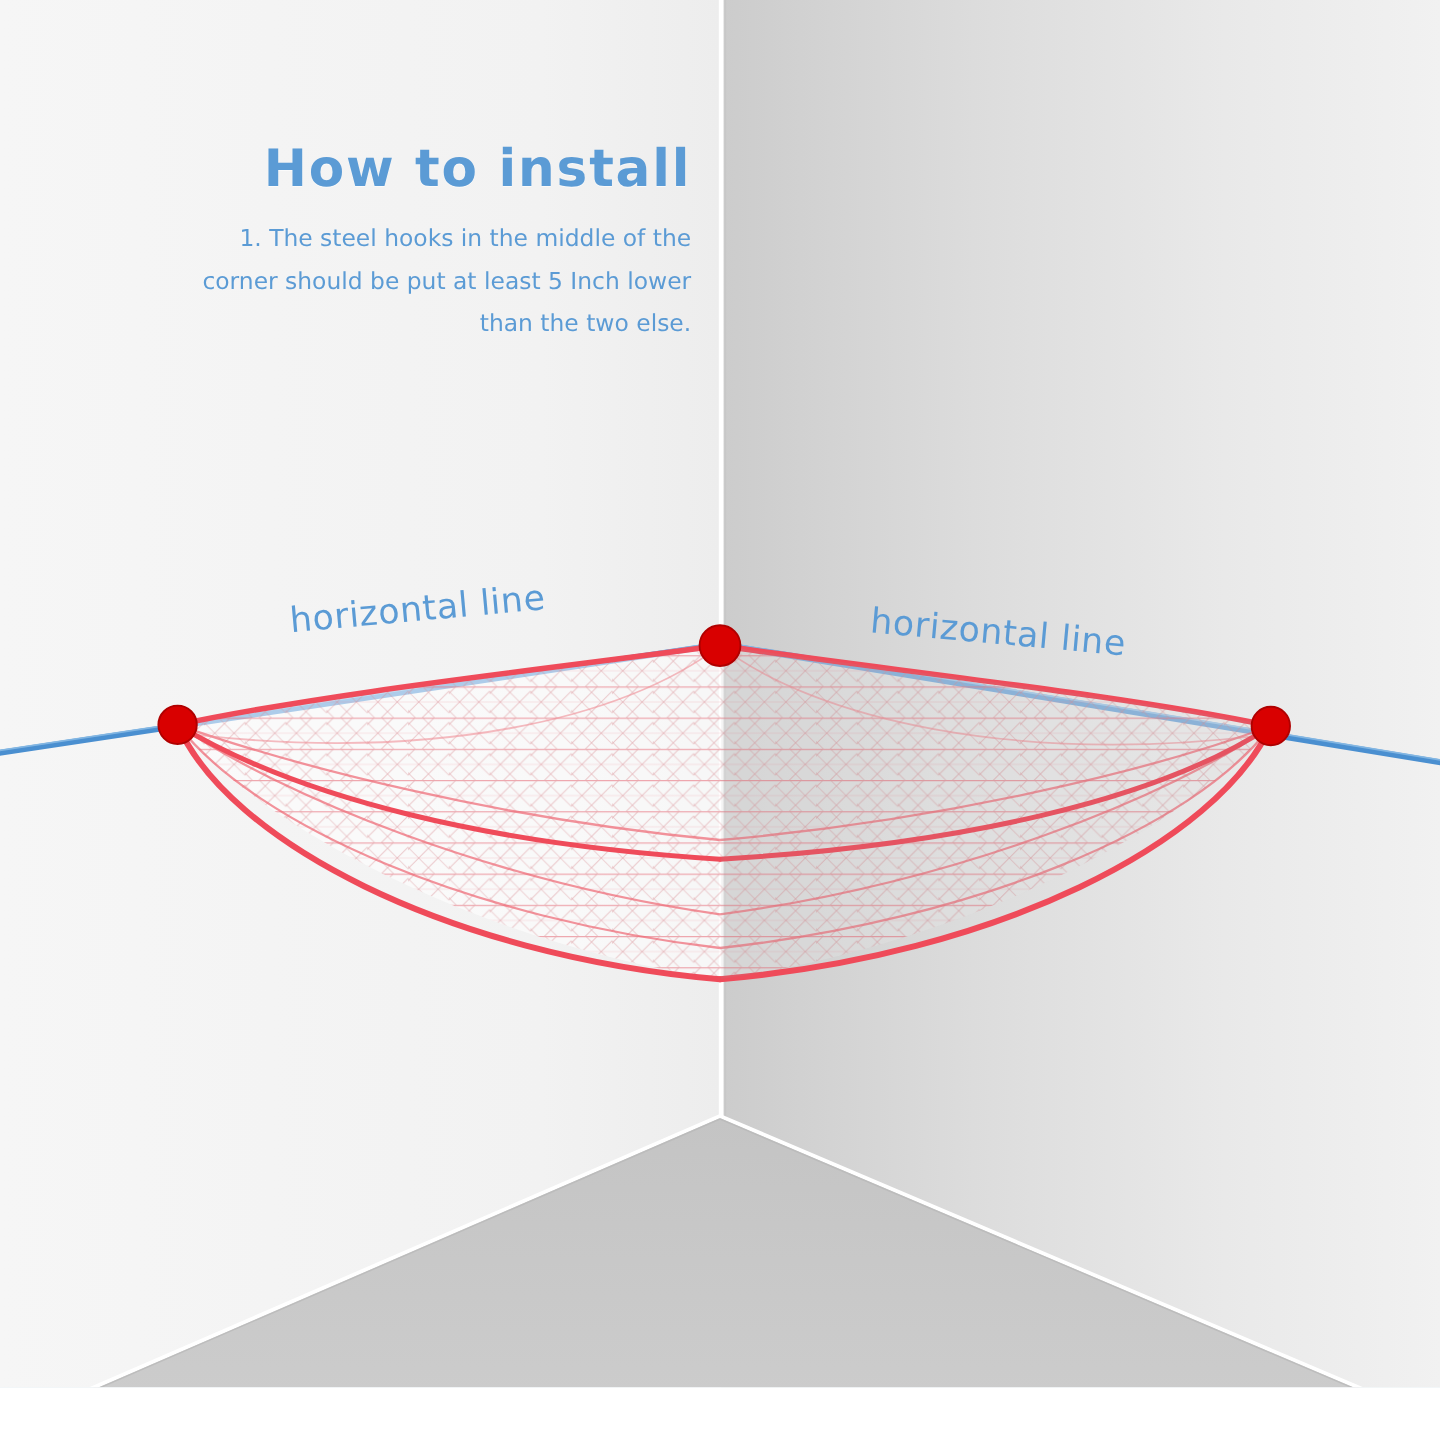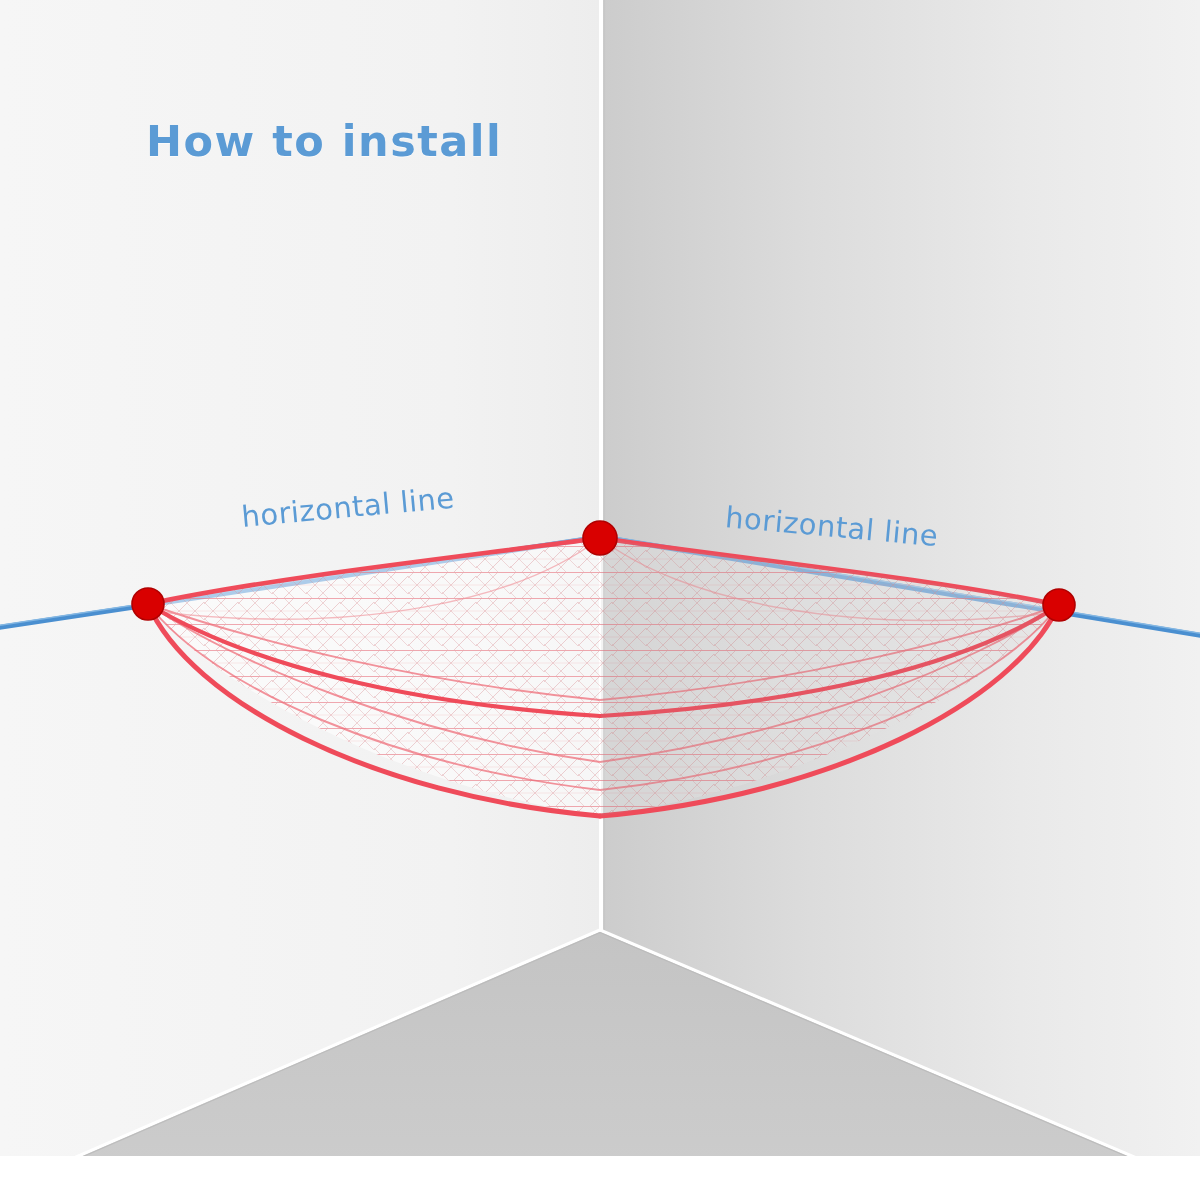--- a/index.html
+++ b/index.html
@@ -8,20 +8,21 @@
     padding: 0;
     background: #ffffff;
   }
   #stage {
     position: relative;
     width: 1200px;
     height: 1156px;
     overflow: hidden;
     font-family: "DejaVu Sans", sans-serif;
     background: #0c4a6e;
+    text-align: right;
   }
   #scene {
     position: absolute;
     inset: 0;
     width: 1200px;
     height: 1200px;
     display: block;
   }
   .txt-layer {
     position: absolute;
@@ -184,20 +185,23 @@
       <circle cx="148" cy="604" r="16" fill="#d90000" stroke="#b00000" stroke-width="1.6"></circle>
       <circle cx="1059" cy="605" r="16" fill="#d90000" stroke="#b00000" stroke-width="1.6"></circle>
     </g>
   </svg>
 
   <div class="txt-layer">
 
     <div class="instructions">
       <h1 class="title">How to install</h1>
       <div class="steps">
+        <div>1. The steel hooks in the middle of the
+corner should be put at least 5 Inch lower
+than the two else.</div>
       </div>
     </div>
 
     <div class="hlabel hlabel-left">horizontal line</div>
     <div class="hlabel hlabel-right">horizontal line</div>
   </div>
 
 </div>
 
 </body></html>

